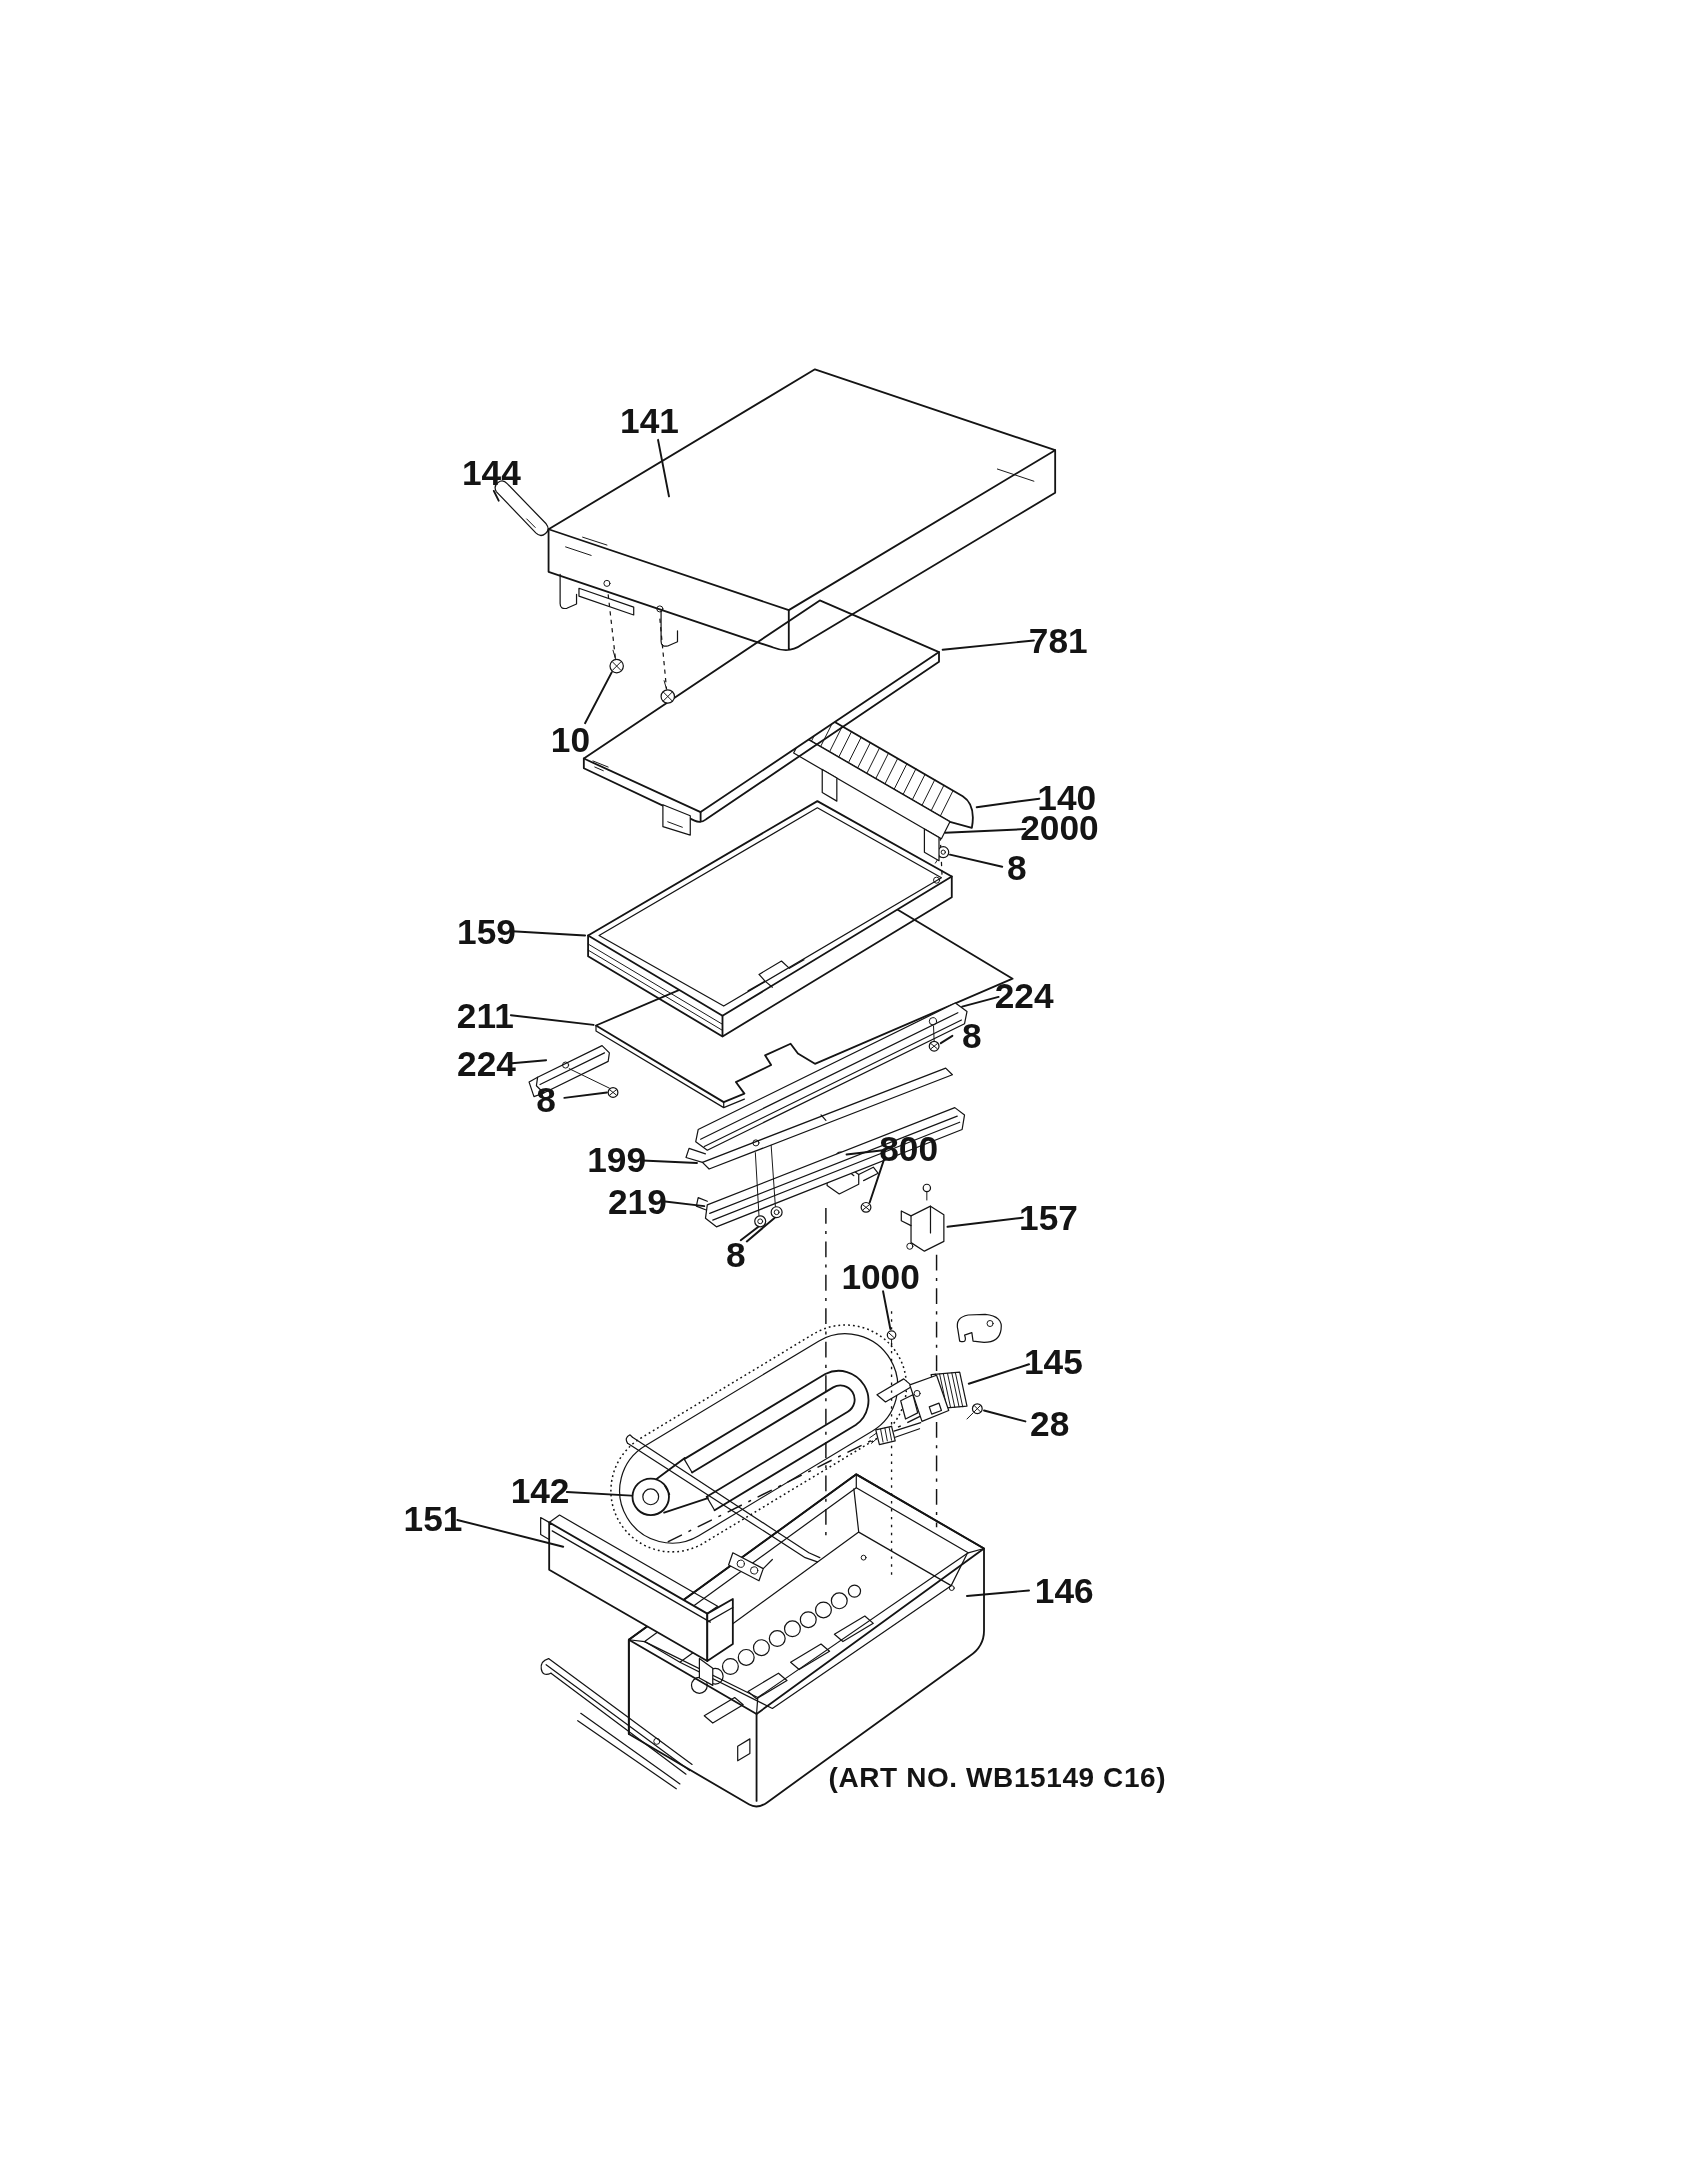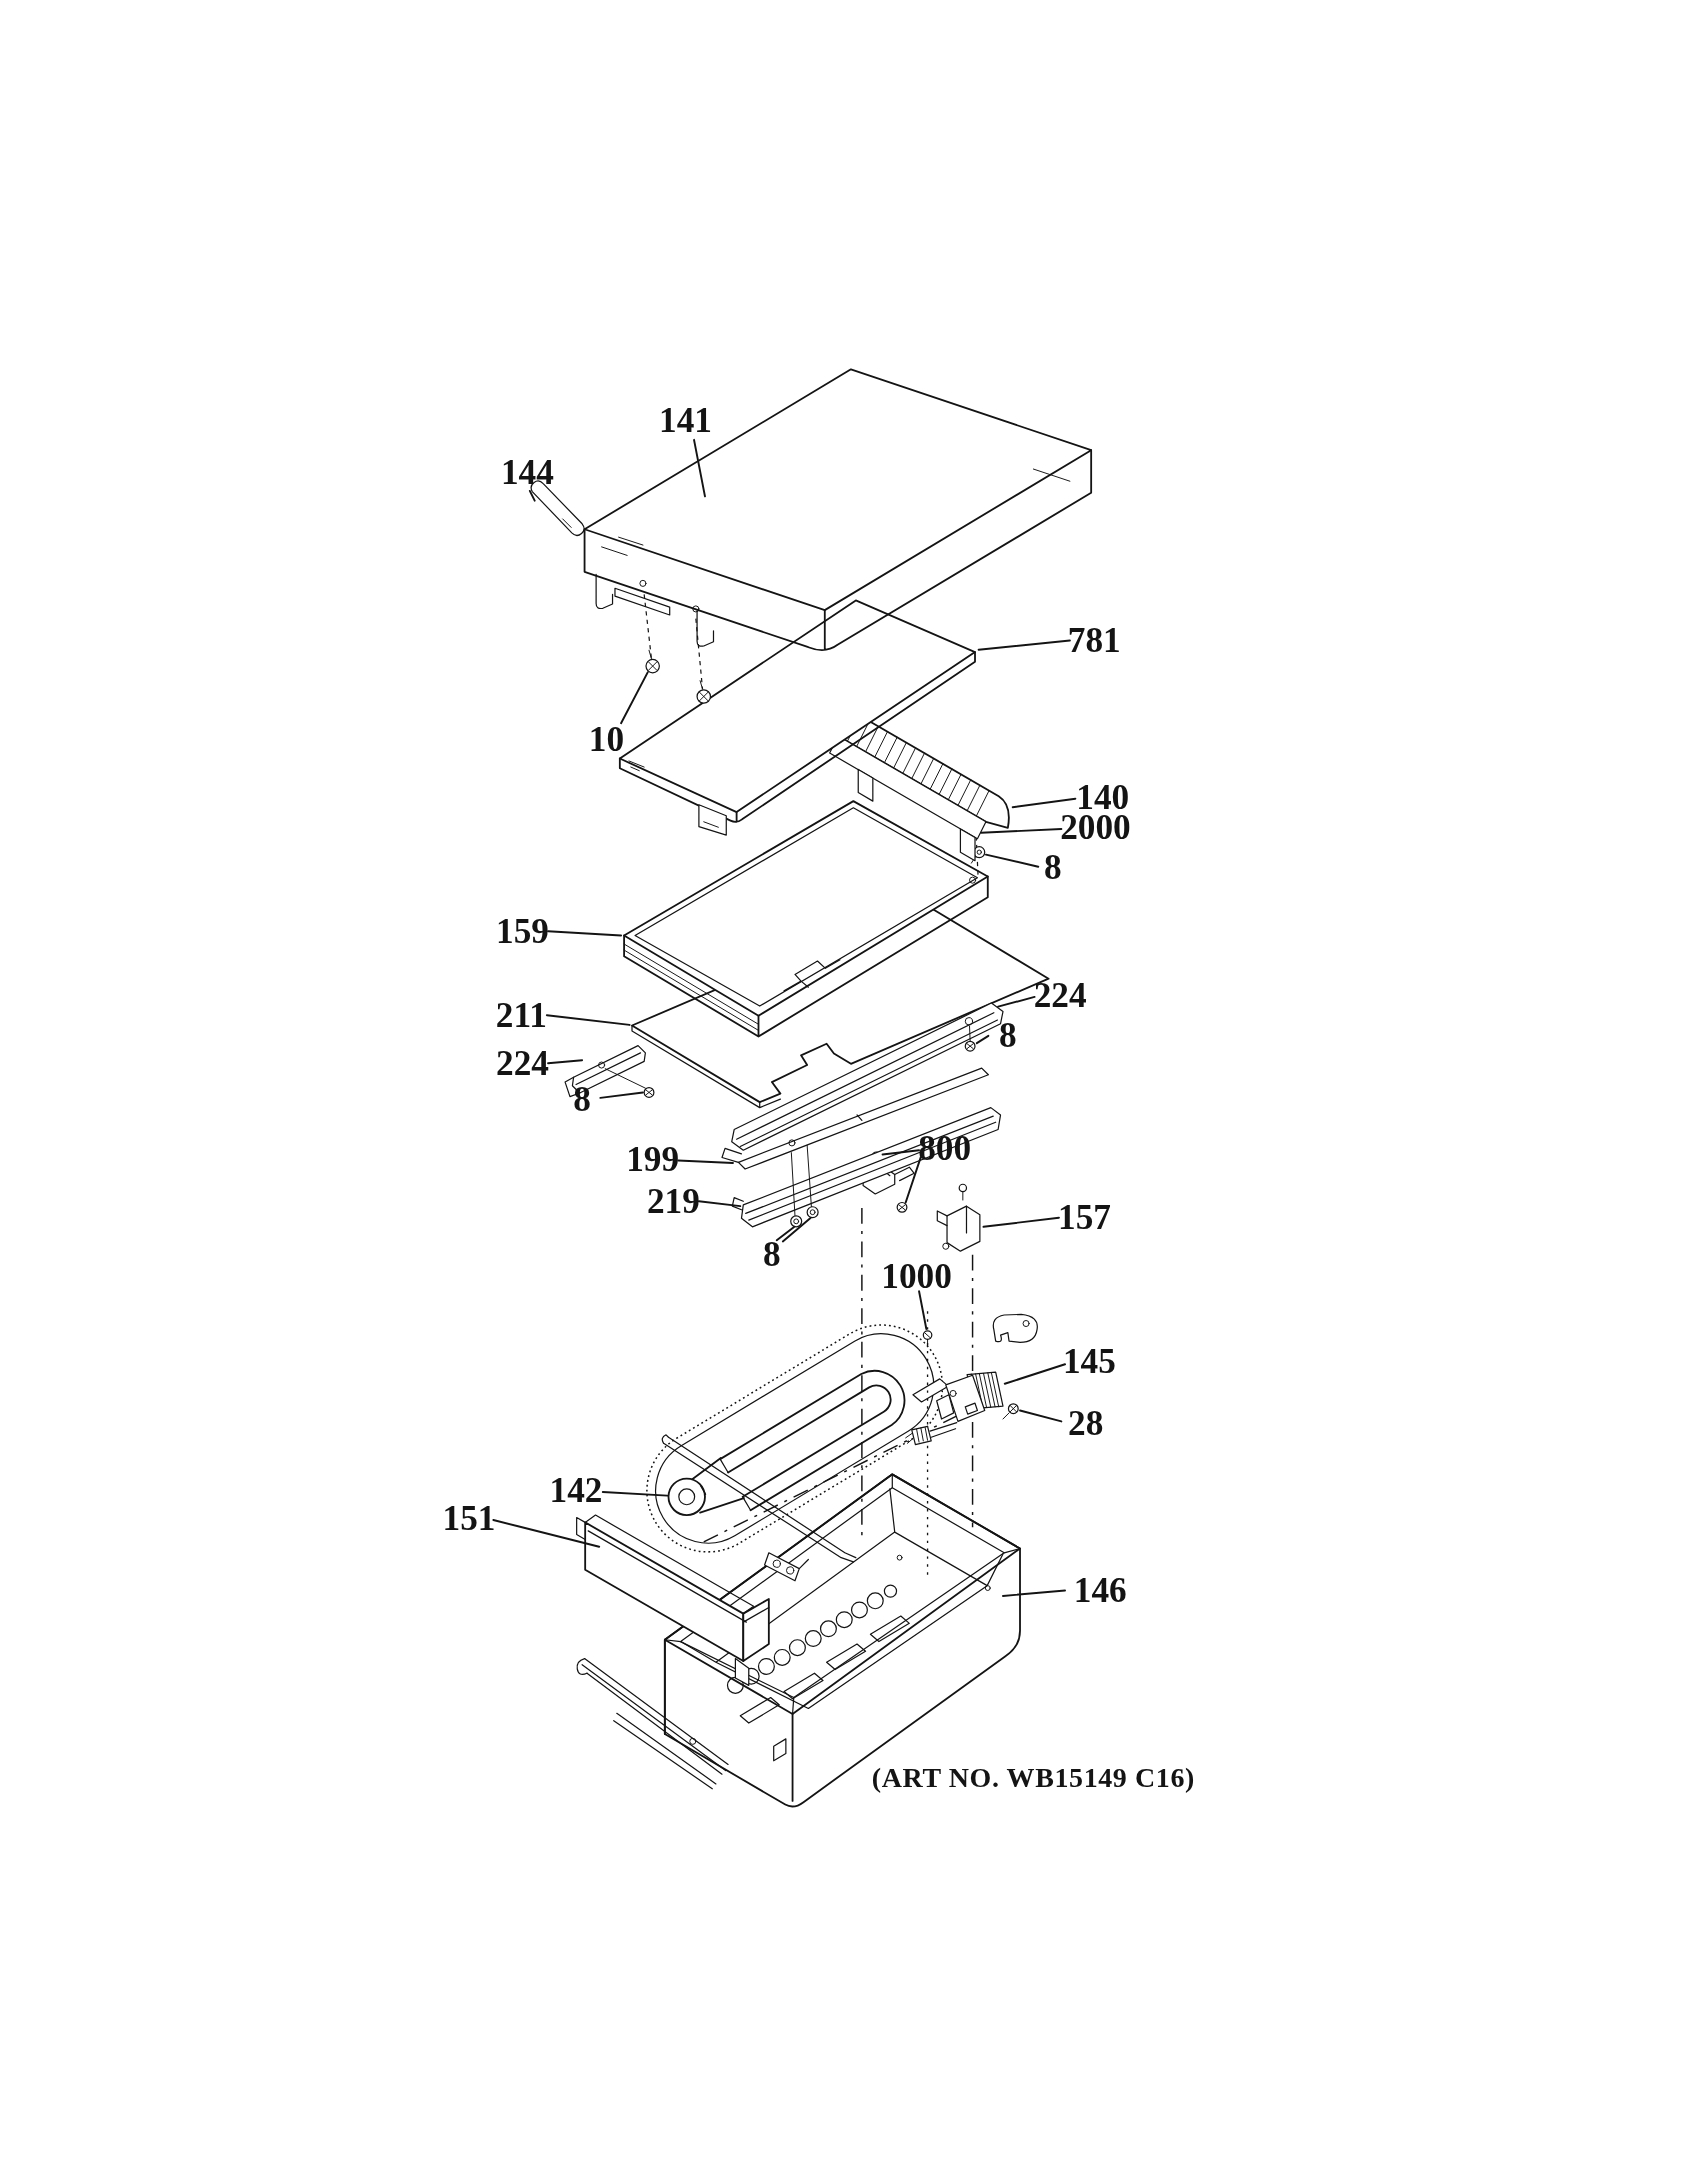--- a/index.html
+++ b/index.html
@@ -1,17 +1,17 @@
 <!DOCTYPE html>
 <html style="font-size:11px"><head>
 <meta charset="utf-8">
 <style>
   html,body{margin:0;padding:0;background:#ffffff;}
   .page{position:relative;width:1490px;height:2183px;background:#ffffff;overflow:hidden;
-        font-family:Liberation Serif, serif;padding-left:36px;}
+        font-family:Liberation Sans, sans-serif;}
   svg{display:block;width:100%;height:100%;}
   .ln{fill:none;stroke:#141414;stroke-width:3;stroke-linecap:round;stroke-linejoin:round;}
   .ln2{fill:none;stroke:#141414;stroke-width:2;stroke-linecap:round;stroke-linejoin:round;}
   .thin{fill:none;stroke:#141414;stroke-width:1.6;stroke-linecap:round;}
   .wh{fill:#ffffff;stroke:#141414;stroke-width:3;stroke-linejoin:round;}
   .wh2{fill:#ffffff;stroke:#141414;stroke-width:2;stroke-linejoin:round;}
   .leader{fill:none;stroke:#141414;stroke-width:3.2;stroke-linecap:round;}
   .dash{fill:none;stroke:#141414;stroke-width:2.4;stroke-dasharray:26 12 5 12;}
   .dot{fill:none;stroke:#141414;stroke-width:2.2;stroke-dasharray:4 9;}
   .sdash{fill:none;stroke:#141414;stroke-width:2;stroke-dasharray:7 7;}

